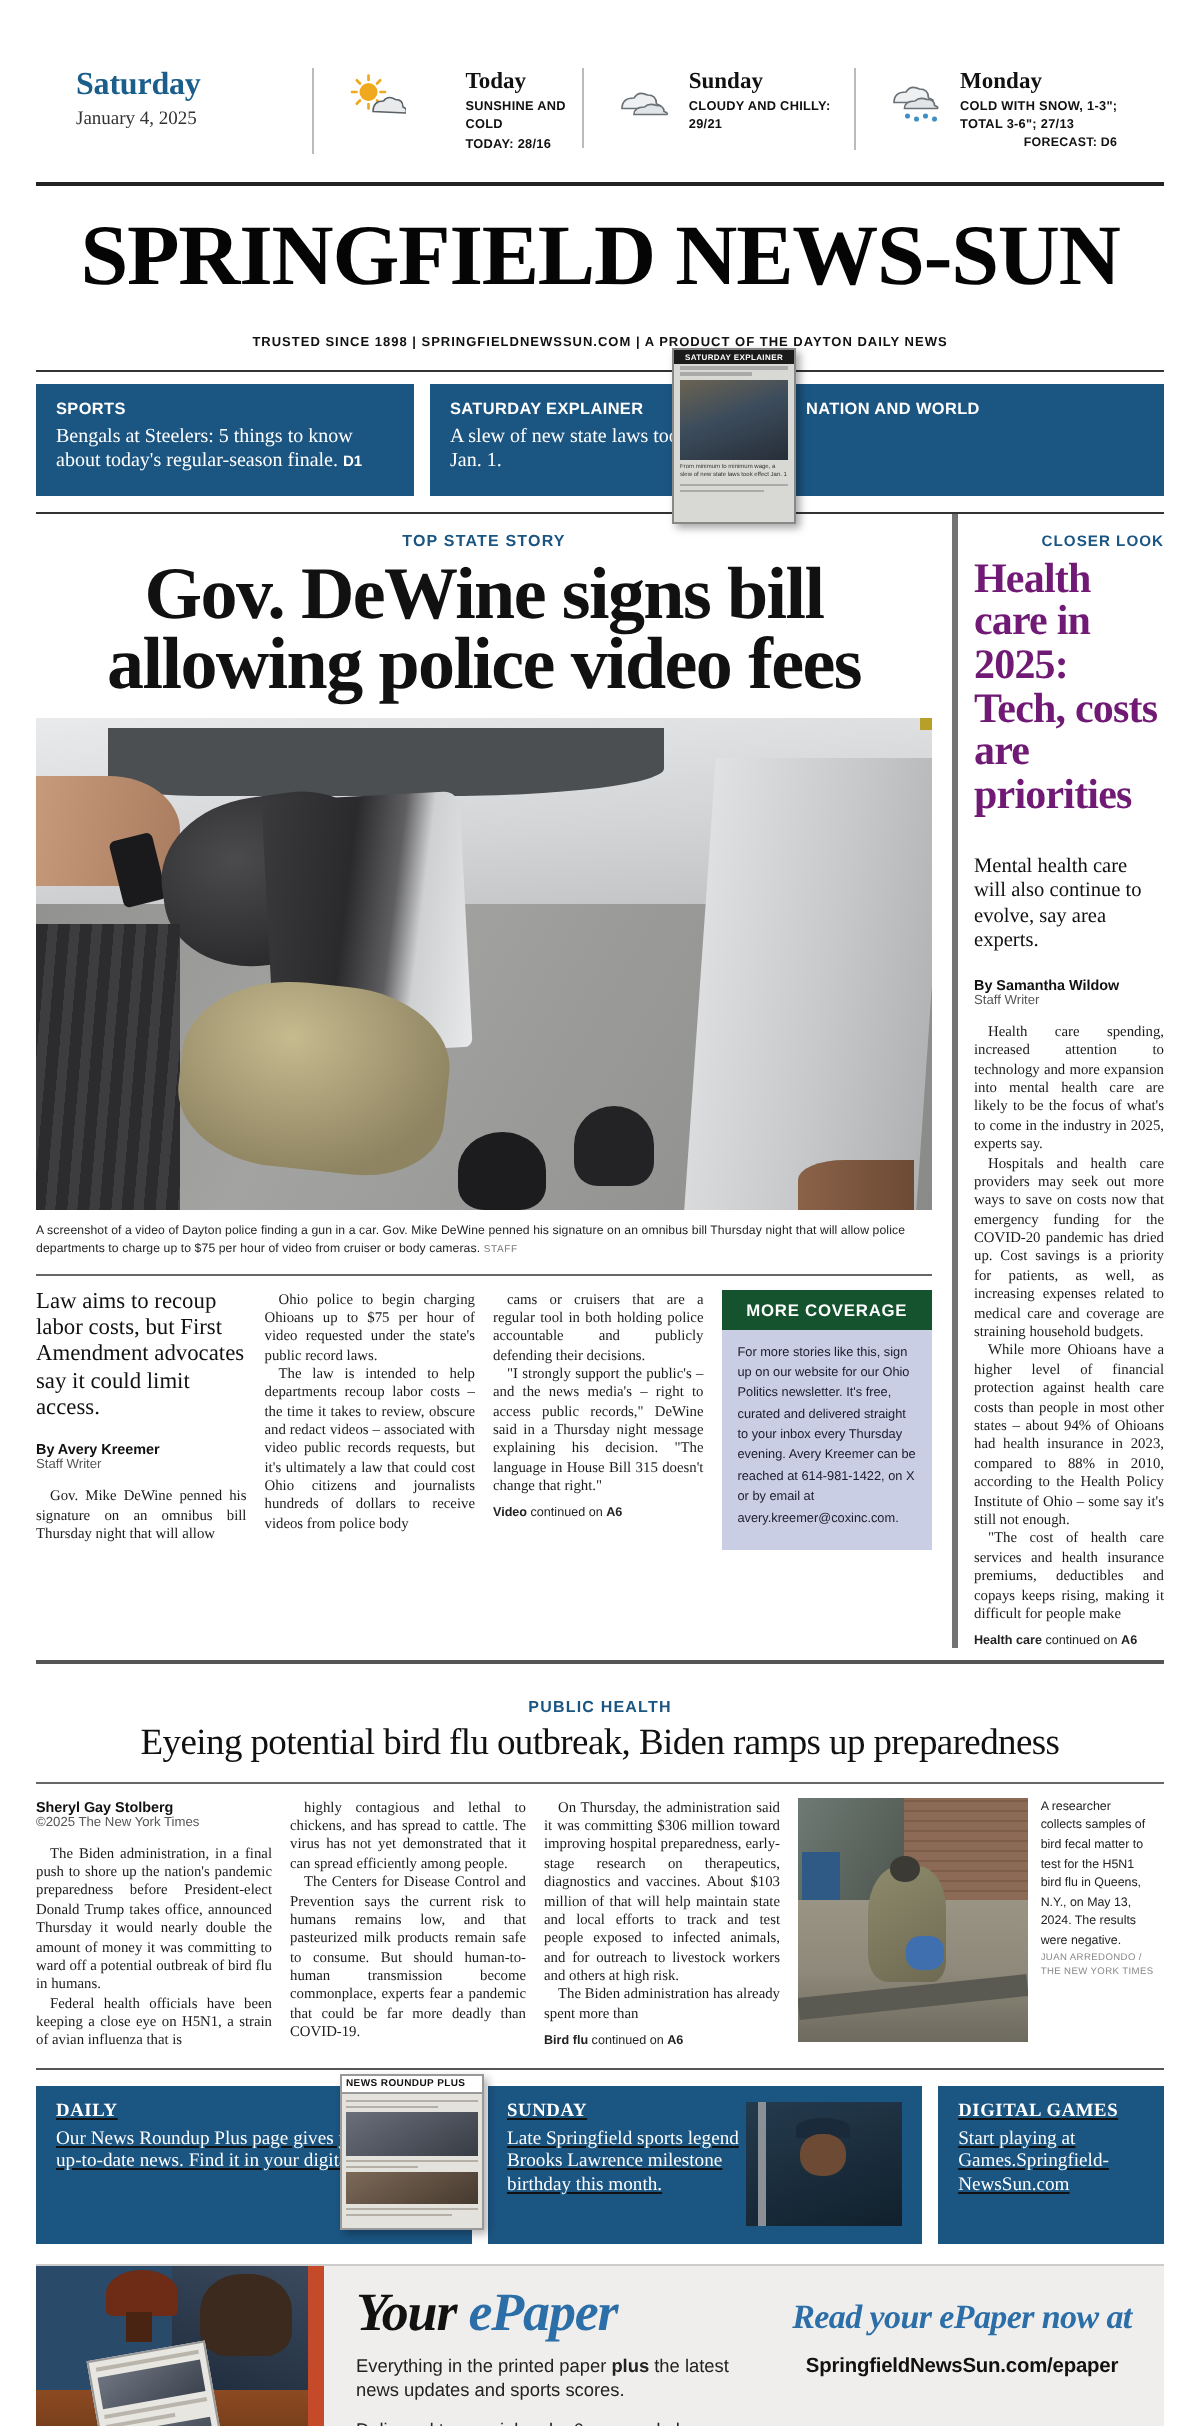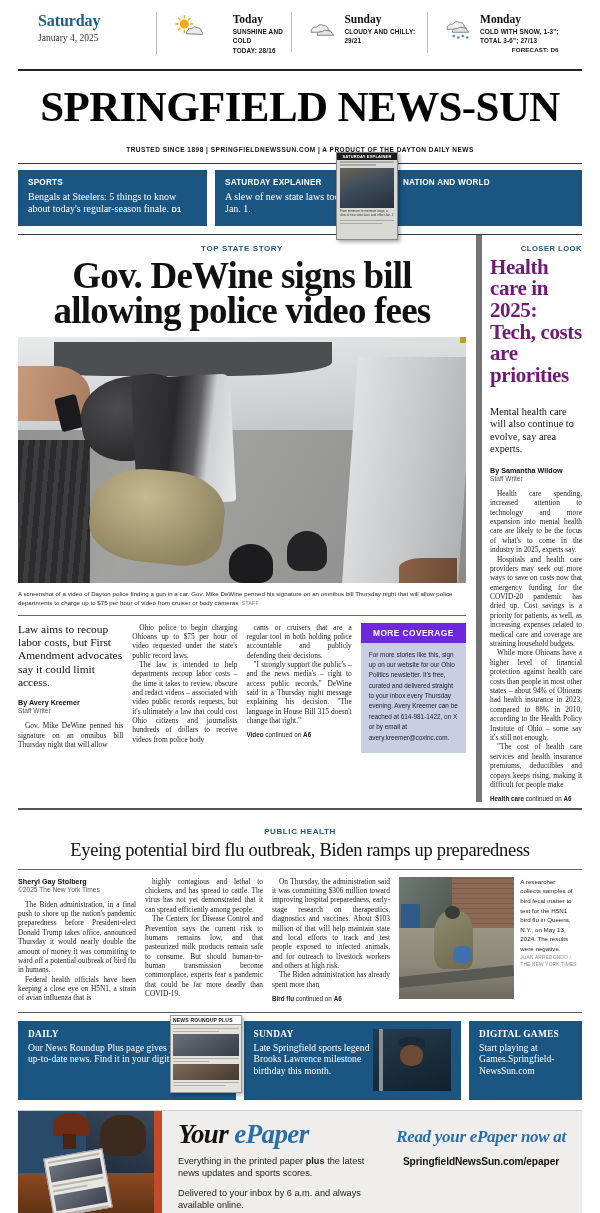--- a/index.html
+++ b/index.html
@@ -6,21 +6,21 @@
   html, body {
     width: 600px; height: 1213px;
     background: #ffffff;
     font-family: "Liberation Serif", serif;
     color: #111;
     overflow: hidden;
   }
   .page { width: 600px; height: 1213px; position: relative; padding: 0 18px; }
 
   
-  .weatherbar { display: flex; align-items: flex-start; padding: 12px 0 10px 2px; }
+  .weatherbar { display: flex; align-items: flex-start; padding: 34px 0 10px 2px; }
   .wx-date { width: 140px; padding-left: 18px; }
   .wx-day {
     font-family: "Liberation Serif", serif;
     font-weight: bold; font-size: 16px; color: #1b5e8c; letter-spacing: -0.1px;
   }
   .wx-sub { font-size: 9.5px; color: #333; margin-top: 3px; font-family: "Liberation Serif", serif; }
   .wx-cell { display: flex; align-items: flex-start; padding-left: 16px; border-left: 1px solid #bbb; min-height: 40px; }
   .wx-cell.c1 { width: 140px; gap: 24px; }
   .wx-cell.c2 { width: 140px; }
   .wx-cell.c3 { width: 160px; }
@@ -62,21 +62,21 @@
     box-shadow: 2px 2px 4px rgba(0,0,0,.35); z-index: 5;
   }
   .tt-hdr { background:#1b1b1b; color:#fff; font-family:"Liberation Sans",sans-serif; font-weight:bold; font-size:4px; text-align:center; padding:1px 0; letter-spacing:.2px;}
   .tt-line { height:1.5px; background:#aaa; margin:1.5px 3px; }
   .tt-img { height: 40px; margin: 2px 3px; background: linear-gradient(160deg,#6b6352 0%,#3c4c5c 45%,#272e38 100%); }
   .tt-cap { font-size:3px; color:#333; margin:2px 3px; line-height:1.3; font-family:"Liberation Sans",sans-serif; }
 
   
   .body-grid { display: flex; gap: 10px; }
   .col-main { width: 448px; }
-  .col-right { width: 124px; border-left: 6px solid #737373; padding-left: 8px; }
+  .col-right { width: 124px; border-left: 3px solid #737373; padding-left: 8px; }
 
   .kicker-center { text-align: center; font-family: "Liberation Sans", sans-serif; font-weight: bold; font-size: 8px; letter-spacing: 0.6px; color: #1b5582; padding: 9px 0 5px; }
   .headline-main {
     font-family: "Liberation Serif", serif; font-weight: bold;
     font-size: 37px; line-height: 0.96; text-align: center; letter-spacing: -0.8px;
     color: #111; padding-bottom: 8px;
   }
 
   
   .photo-main { width: 448px; height: 246px; position: relative; overflow: hidden; background: #9a9a98; }
@@ -118,21 +118,21 @@
     padding-bottom: 9px;
   }
   .byline { font-family: "Liberation Sans", sans-serif; font-weight: bold; font-size: 7.2px; color: #111; }
   .bytitle { font-family: "Liberation Sans", sans-serif; font-size: 6.6px; color: #555; margin-bottom: 7px; }
   p.body { font-family: "Liberation Serif", serif; font-size: 7.4px; line-height: 1.265; text-align: justify; text-indent: 7px; color: #1a1a1a; }
   .contline { font-family: "Liberation Sans", sans-serif; font-size: 6.3px; margin-top: 6px; color:#222; }
   .contline b { font-weight: bold; }
 
   
   .morebox { background: #c9cee4; width: 143px; }
-  .morebox-hdr { background: #6d28d9; color: #fff; text-align: center; font-family: "Liberation Sans", sans-serif; font-weight: bold; font-size: 8.4px; letter-spacing: 0.4px; padding: 5px 0; }
+  .morebox-hdr { background: #14532d; color: #fff; text-align: center; font-family: "Liberation Sans", sans-serif; font-weight: bold; font-size: 8.4px; letter-spacing: 0.4px; padding: 5px 0; }
   .morebox-body { font-family: "Liberation Sans", sans-serif; font-size: 6.4px; line-height: 1.62; padding: 7px 8px 10px; color: #1a1a2a; }
 
   
   .kicker-right { text-align: right; font-family: "Liberation Sans", sans-serif; font-weight: bold; font-size: 7.6px; letter-spacing: 0.5px; color: #1b5582; padding: 9px 0 4px; }
   .rr-headline { font-family: "Liberation Serif", serif; font-weight: bold; font-size: 21px; line-height: 1.03; letter-spacing: -0.4px; color: #701a75; padding-bottom: 7px; }
   .rr-deck { font-family: "Liberation Serif", serif; font-size: 10.3px; line-height: 1.22; color: #111; padding-bottom: 10px; margin-top: 12px; }
   .rr-body { font-family: "Liberation Serif", serif; font-size: 7.4px; line-height: 1.27; text-align: justify; text-indent: 7px; color: #1a1a1a; }
 
   
   .birdflu { border-top: 2px solid #555; margin-top: 6px; padding-top: 8px; }
@@ -146,21 +146,21 @@
   .bfp-rail { position:absolute; left:0; bottom:14%; width:100%; height:9%; background:#5b5a52; transform: rotate(-6deg); }
   .bfp-person { position:absolute; left:30%; top:28%; width:34%; height:48%; background: linear-gradient(150deg,#8e8a6c,#6d6a52); border-radius: 40% 36% 18% 24%; }
   .bfp-head { position:absolute; left:40%; top:24%; width:13%; height:11%; background:#3b3a35; border-radius:50%; }
   .bfp-blue { position:absolute; left:47%; top:57%; width:16%; height:14%; background:#3f6fae; border-radius: 40%; }
   .bfp-crate { position:absolute; left:2%; top:22%; width:16%; height:20%; background:#2f5a86; }
   .bf-cap { font-family: "Liberation Sans", sans-serif; font-size: 6.2px; line-height: 1.55; color: #222; width: 58px; }
   .bf-cred { font-size: 4.8px; color: #888; letter-spacing: 0.2px; line-height: 1.5; }
   .bf-right { display: flex; gap: 6px; width: 178px; }
 
   
-  .promorow { display: flex; gap: 8px; margin-top: 9px; position: relative; padding-top: 8px; border-top: 1.5px solid #555; }
+  .promorow { display: flex; gap: 8px; margin-top: 9px; position: relative; padding-top: 8px; border-top: 1.5px solid #555; text-decoration: underline; }
   .promo { background:#1b5582; color:#fff; padding: 8px 10px 9px; position: relative; min-height: 62px; }
   .promo.p1 { width: 224px; }
   .promo.p2 { width: 224px; display:flex; }
   .promo.p3 { width: 116px; }
   .promo-kicker { font-family: "Liberation Serif", serif; font-weight: bold; font-size: 9.4px; letter-spacing: .3px; margin-bottom: 3px; }
   .promo-text { font-family: "Liberation Serif", serif; font-size: 9.6px; line-height: 1.22; }
   .promo-thumb {
     position:absolute; width: 72px; height: 78px; top: -6px; left: 152px;
     background:#e4e2dc; border:1px solid #999; box-shadow: 2px 2px 4px rgba(0,0,0,.3); overflow:hidden; z-index: 4;
   }

